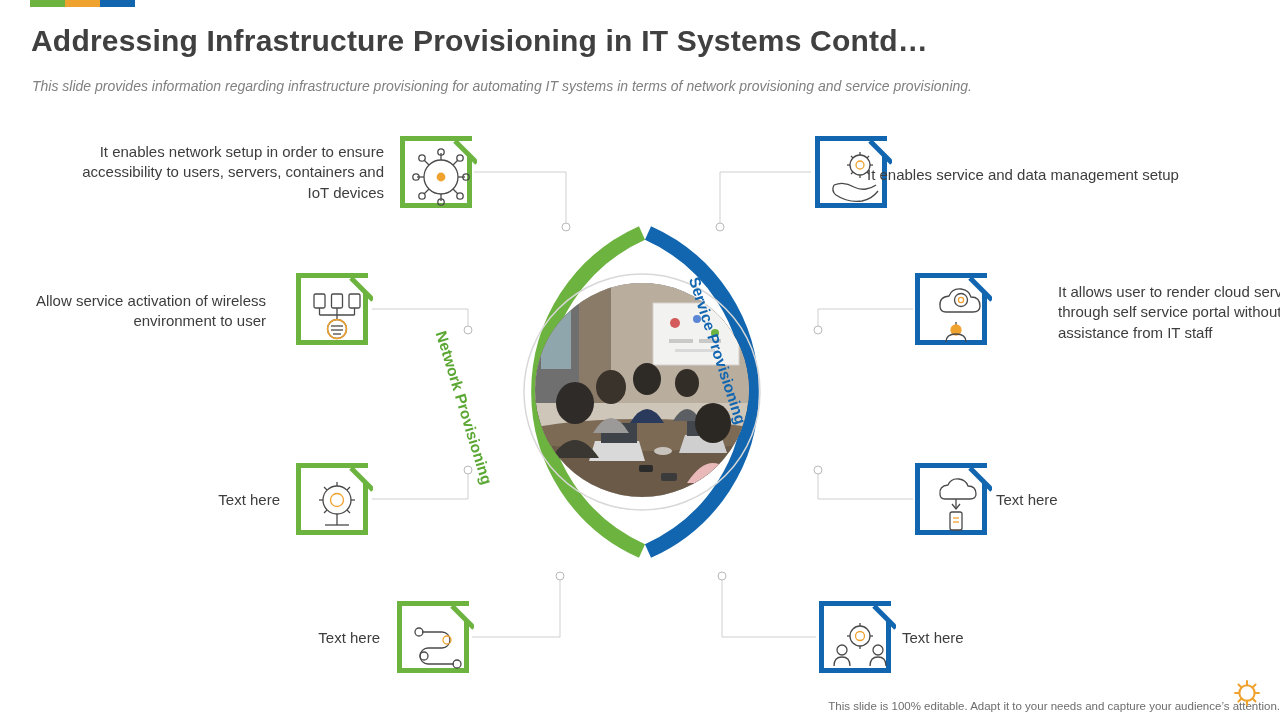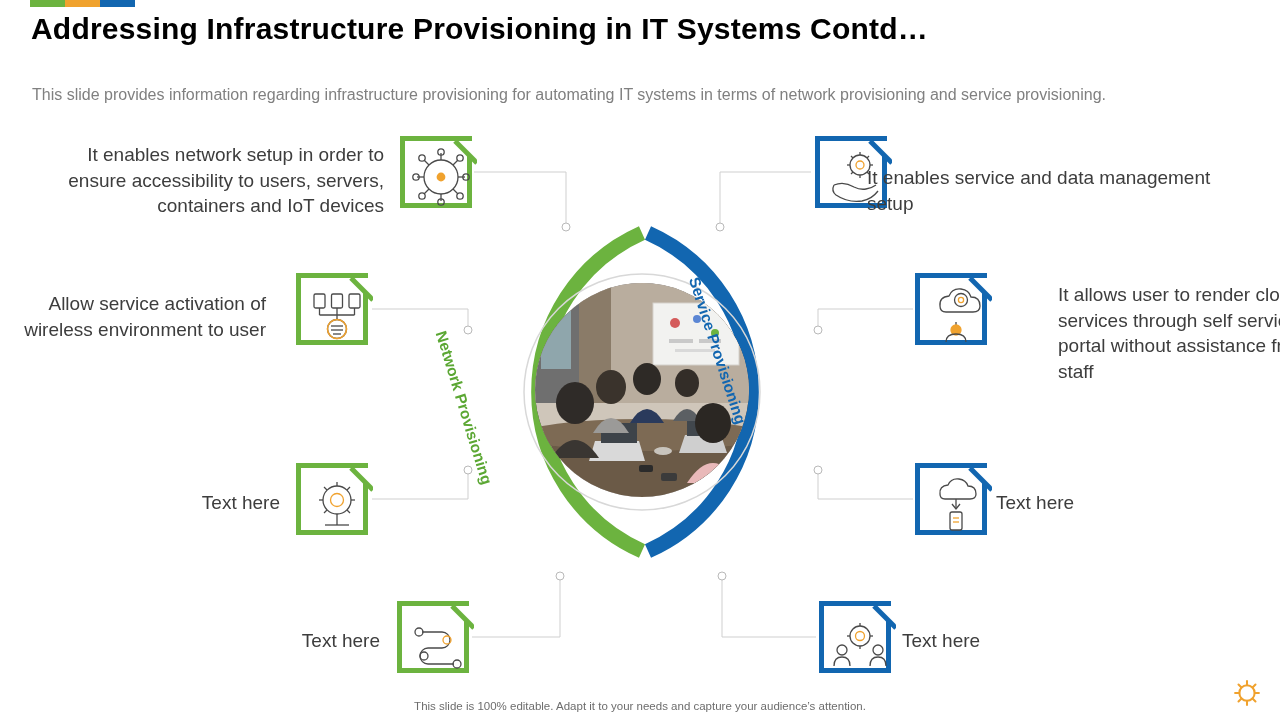--- a/index.html
+++ b/index.html
@@ -11,30 +11,30 @@
     position:relative;
   }
   
   .accent-bars{position:absolute;top:0;left:30px;display:flex;}
   .accent-bar{height:7px;width:35px;}
   .bar-green{background:#6cb33f;}
   .bar-orange{background:#f0a22e;}
   .bar-blue{background:#1266b0;}
 
   .title{
-    position:absolute;left:31px;top:12px;
-    font-size:30px;font-weight:bold;color:#000000;
+    position:absolute;left:31px;top:24px;
+    font-size:30px;font-weight:bold;color:#404040;
     letter-spacing:0.2px;
   }
   .subtitle{
-    position:absolute;left:32px;top:86px;width:1100px;
-    font-size:16px;color:#808080;
+    position:absolute;left:32px;top:78px;width:1100px;
+    font-size:14px;color:#808080;font-style:italic;
   }
   .footer{
-    position:absolute;left:0;top:700px;width:1280px;text-align:center;
+    position:absolute;left:0;top:700px;width:1280px;text-align:right;
     font-size:11.5px;color:#6d6d6d;
   }
 
   
   .hub{position:absolute;left:452px;top:217px;width:380px;height:350px;}
   .hub svg{position:absolute;left:0;top:0;}
   .photo-wrap{
     position:absolute;left:83px;top:66px;width:214px;height:214px;
     border-radius:50%;overflow:hidden;background:#5a5450;
   }
@@ -59,21 +59,21 @@
   .card .clip{
     position:absolute;left:0;top:0;width:72px;height:72px;
   }
   .card .inner{
     position:absolute;left:0;top:0;width:72px;height:72px;
   }
   .green-border{border:5px solid #6cb33f;}
   .blue-border{border:5px solid #1266b0;}
 
   .label{
-    position:absolute;font-size:19px;color:#3d3d3d;line-height:1.35;
+    position:absolute;font-size:15px;color:#3d3d3d;line-height:1.35;
   }
   .label.right-al{text-align:right;}
   .label.left-al{text-align:left;}
 
   .logo{
     position:absolute;right:16px;bottom:10px;width:34px;height:34px;
   }
 </style>
 </head>
 <body>

